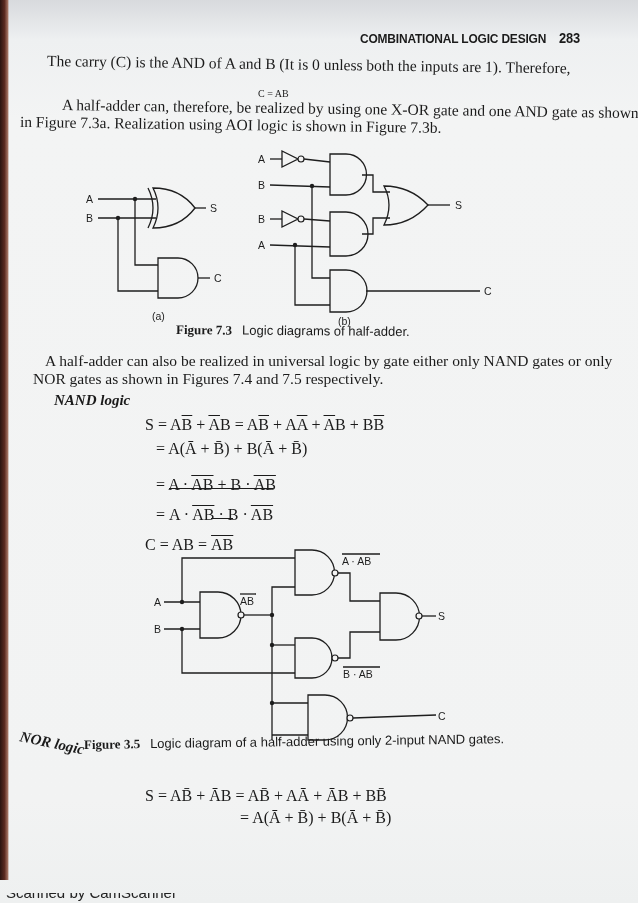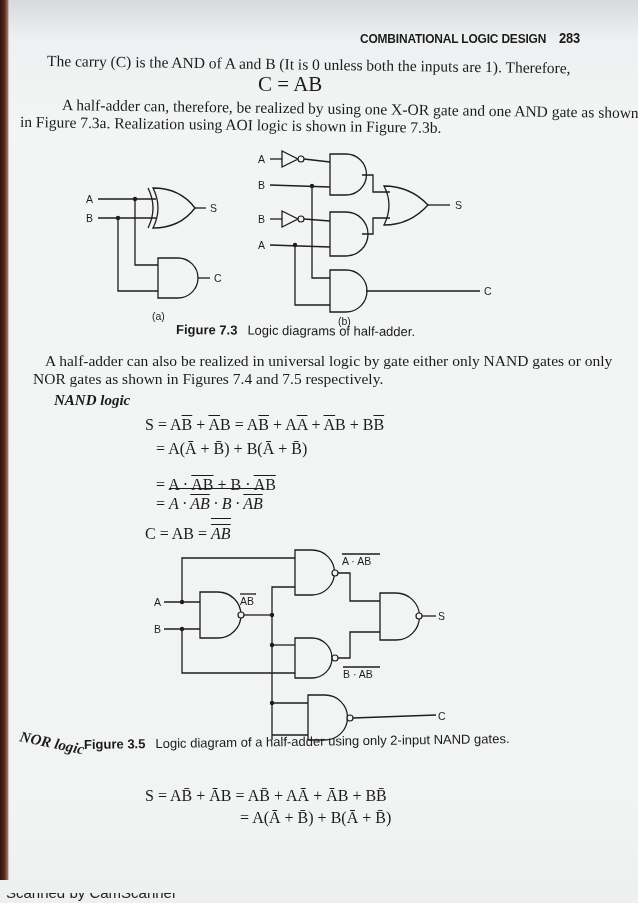--- a/index.html
+++ b/index.html
@@ -10,32 +10,32 @@
   }
   .binding {
     position: absolute; left: 0; top: 0; width: 9px; height: 880px;
     background: linear-gradient(90deg, #2a1410 0%, #5a2a20 50%, #a07060 85%, rgba(240,240,240,0) 100%);
   }
   .abs { position: absolute; white-space: nowrap; }
   .header { top: 30px; left: 360px; font-family: "Liberation Sans", sans-serif; font-weight: bold; font-size: 13px; letter-spacing: -0.2px; transform: scaleX(0.92); transform-origin: left; }
   .header .pg { margin-left: 14px; font-size: 14px; }
   .para { font-size: 15.5px; line-height: 18px; }
   .p1 { top: 52px; left: 47px; transform: rotate(0.8deg); transform-origin: left; }
-  .eq1 { top: 72px; left: 258px; font-size: 21px; }
+  .eq1 { top: 88px; left: 258px; font-size: 10px; }
   .p2a { top: 96px; left: 62px; transform: rotate(0.8deg); transform-origin: left; }
   .p2b { top: 113px; left: 20px; transform: rotate(0.8deg); transform-origin: left; }
   .caption { font-family: "Liberation Sans", sans-serif; font-size: 13px; }
-  .caption b { margin-right: 10px; }
+  .caption b { margin-right: 10px; font-family: Liberation Serif, serif; }
   .fig73cap { top: 322px; left: 176px; transform: rotate(0.5deg); transform-origin: left; }
   .p3a { top: 352px; left: 45px; }
   .p3b { top: 370px; left: 33px; }
   .nandh { top: 392px; left: 22px; font-style: italic; font-weight: bold; font-size: 15px; margin-left: 32px; }
   .math { font-size: 16px; }
   .ol { text-decoration: overline; }
-  .dbl { border-top: 1px solid #1b1b1b; padding-top: 7px; display: inline-block; line-height: 16px; font-style: italic; }
+  .dbl { border-top: 1px solid #1b1b1b; padding-top: 18px; display: inline-block; line-height: 16px; }
   .fig74cap { top: 737px; left: 84px; transform: rotate(-0.8deg); transform-origin: left; }
   .norh { top: 728px; left: 20px; font-style: italic; font-weight: bold; font-size: 15px; transform: rotate(12deg); transform-origin: left; }
   .watermark { top: 884px; left: 6px; font-family: "Liberation Sans", sans-serif; font-size: 15px; color: #222; clip-path: inset(9px 0 0 0); }
   svg { position: absolute; overflow: visible; }
   svg path, svg line, svg polyline { stroke: #1e1e1e; stroke-width: 1.3; fill: none; }
   svg circle.dot { fill: #1e1e1e; stroke: none; }
   svg circle.bub { fill: #f3f3f3; stroke: #1e1e1e; stroke-width: 1.2; }
   svg text { font-family: "Liberation Sans", sans-serif; font-size: 10.5px; fill: #1e1e1e; }
 </style>
 </head>

